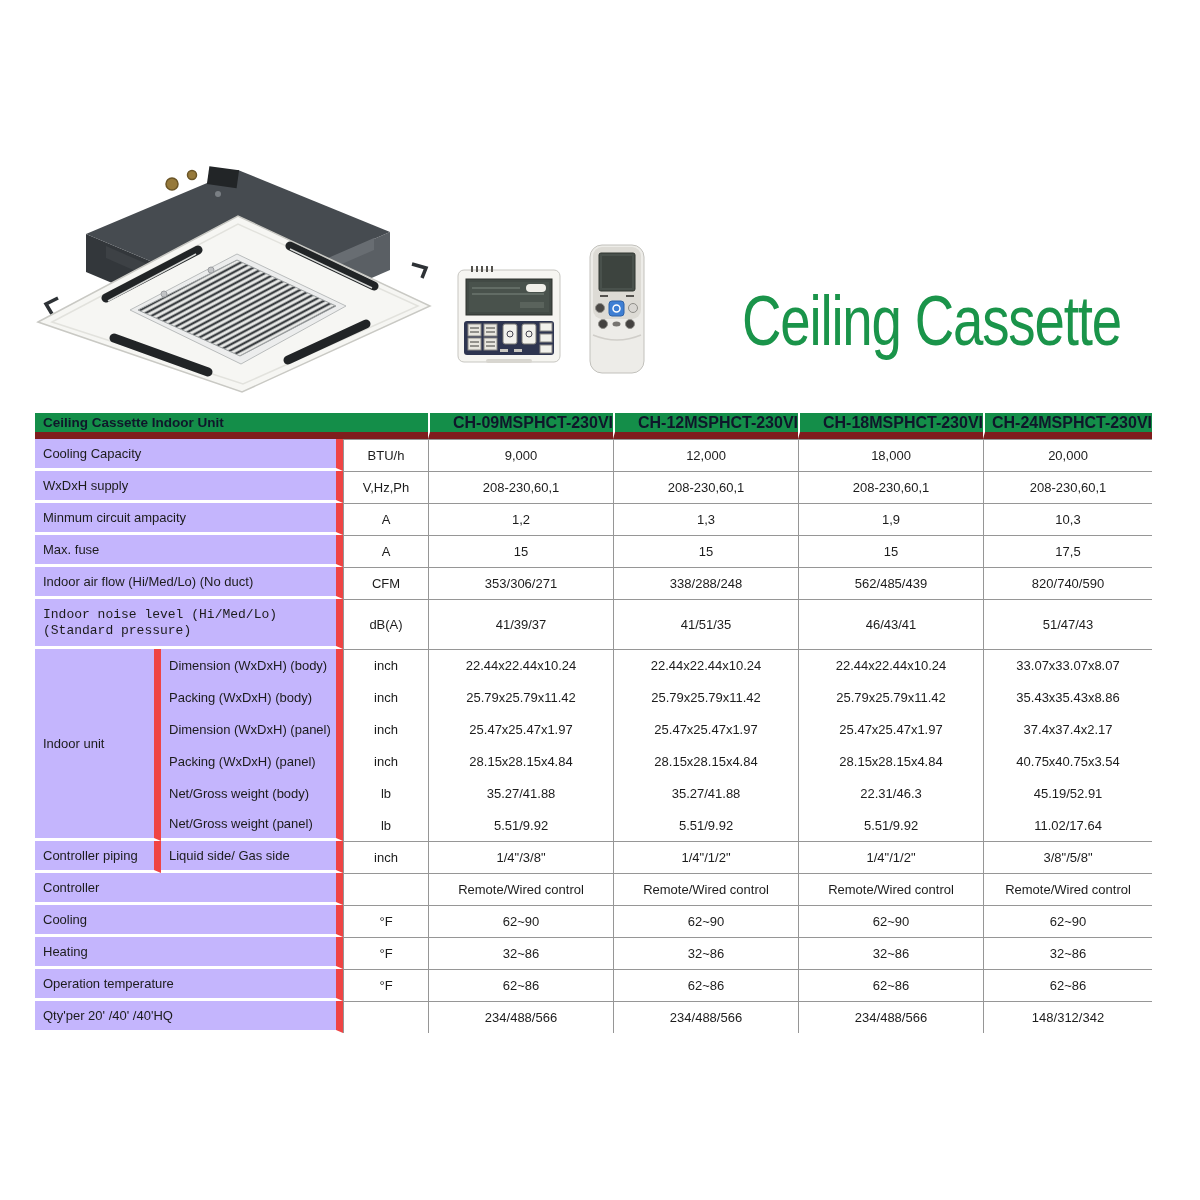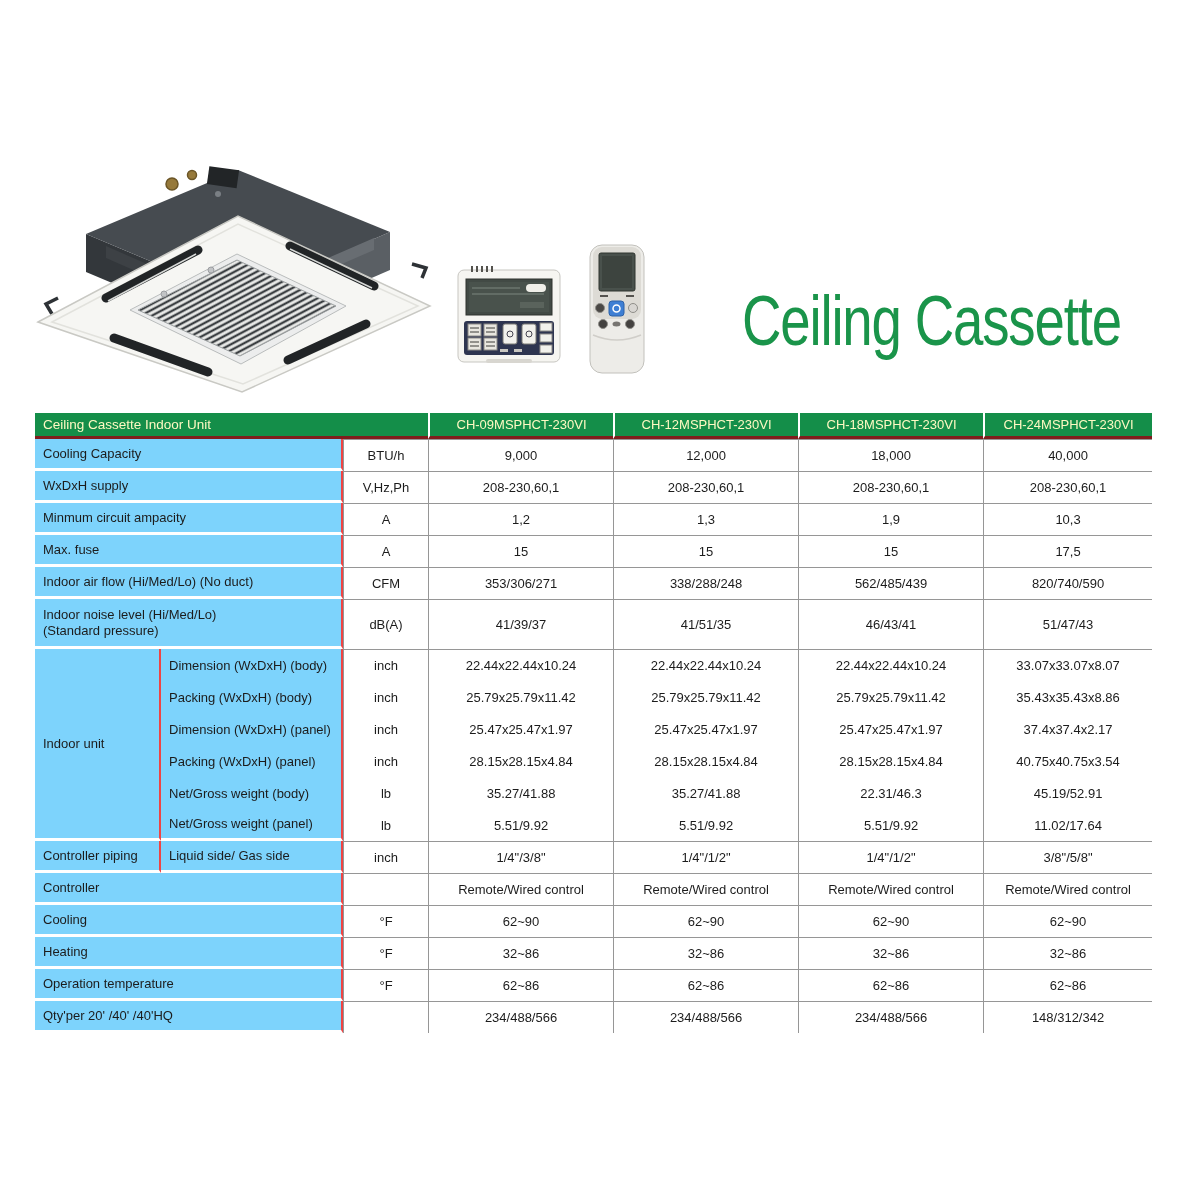--- a/index.html
+++ b/index.html
@@ -24,34 +24,34 @@
     position:absolute;left:35px;top:413px;width:1117px;
     border-collapse:separate;border-spacing:0;table-layout:fixed;
     font-size:13px;
   }
   col.c1{width:126px}col.c2{width:182px}col.c3{width:85px}
   col.c4{width:185px}col.c5{width:185px}col.c6{width:185px}col.c7{width:169px}
   th,td{padding:0;font-weight:normal;vertical-align:middle;overflow:hidden;}
   tr.rnormal{height:32px}
   tr.rnoise{height:50px}
   tr.rhead{height:26px}
-  .hcell{background:#148e49;color:#fef9c3;font-weight:normal;border-bottom:3px solid #7f1d1d;}
+  .hcell{background:#148e49;color:#0f172a;font-weight:bold;border-bottom:7px solid #7f1d1d;}
   .h-title{text-align:left;padding-left:8px;font-size:13.5px;}
-  .h-model{text-align:center;border-left:2px solid #ffffff;font-size:13px;}
+  .h-model{text-align:right;border-left:2px solid #ffffff;font-size:16px;}
   .lab{
-    background:#7dd3fc;text-align:left;padding-left:8px;
-    border-bottom:3px solid #ffffff;border-right:2px solid #ef4444;margin-left:8px;
+    background:#c4b5fd;text-align:left;padding-left:8px;
+    border-bottom:3px solid #ffffff;border-right:7px solid #ef4444;margin-left:8px;
   }
   .lab.nb{border-bottom:none;}
   .cell{
     background:#ffffff;text-align:center;
     border-left:1px solid #969696;border-top:1px solid #969696;
   }
   .cell.nt{border-top:none;}
-  .noise-line{line-height:16px;}
+  .noise-line{line-height:16px;font-family:Liberation Mono, monospace;}
 </style>
 </head>
 <body>
 
 <div class="stage">
 
   <svg class="cassette-img" viewBox="0 0 424 248">
     <defs>
       <pattern id="grille" width="5.2" height="5.2" patternUnits="userSpaceOnUse" patternTransform="rotate(-28)">
         <rect width="5.2" height="5.2" fill="#e9eae8"></rect>
@@ -178,21 +178,21 @@
         <th class="hcell h-model">CH-18MSPHCT-230VI</th>
         <th class="hcell h-model">CH-24MSPHCT-230VI</th>
       </tr>
 
       <tr class="rnormal">
         <td class="lab" colspan="2">Cooling Capacity</td>
         <td class="cell">BTU/h</td>
         <td class="cell">9,000</td>
         <td class="cell">12,000</td>
         <td class="cell">18,000</td>
-        <td class="cell">40,000</td>
+        <td class="cell">20,000</td>
       </tr>
 
       <tr class="rnormal">
         <td class="lab" colspan="2">WxDxH supply</td>
         <td class="cell">V,Hz,Ph</td>
         <td class="cell">208-230,60,1</td>
         <td class="cell">208-230,60,1</td>
         <td class="cell">208-230,60,1</td>
         <td class="cell">208-230,60,1</td>
       </tr>

